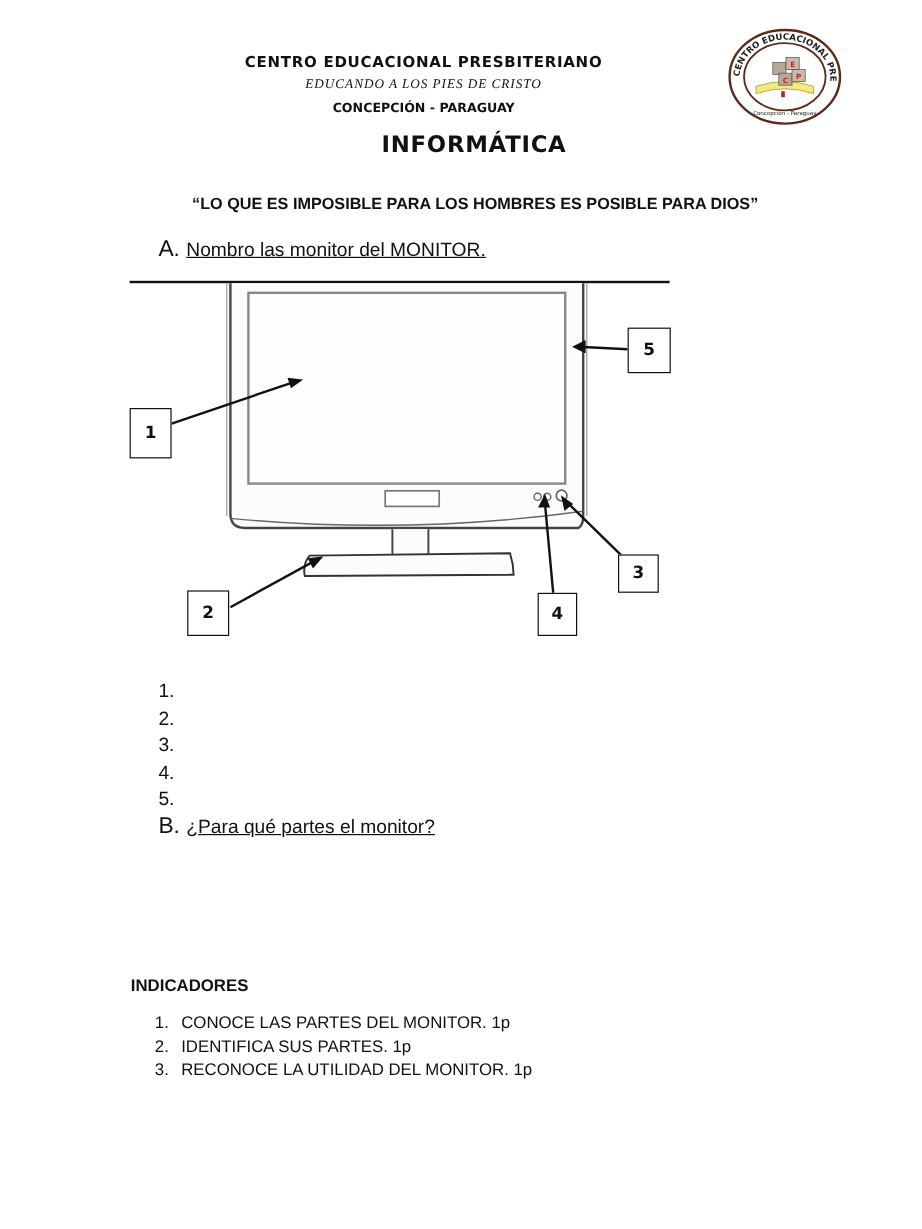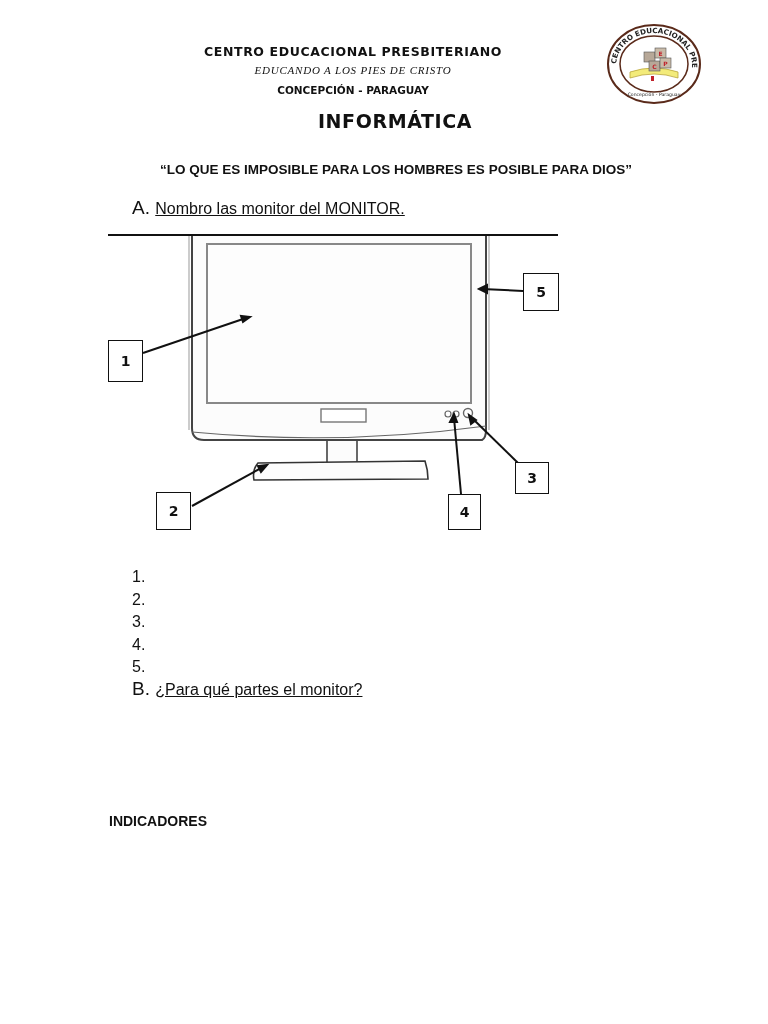--- a/index.html
+++ b/index.html
@@ -119,13 +119,16 @@
   <div>5.</div>
 </div>
 
 <div class="abs sec-b">
   <span>B.</span>
   <span class="u">¿Para qué partes el monitor?</span>
 </div>
 
 <div class="abs ind-title">INDICADORES</div>
 <div class="abs ind-list">
+  <div><span class="n">1.</span><span>CONOCE LAS PARTES DEL MONITOR. 1p</span></div>
+  <div><span class="n">2.</span><span>IDENTIFICA SUS PARTES. 1p</span></div>
+  <div><span class="n">3.</span><span>RECONOCE LA UTILIDAD DEL MONITOR. 1p</span></div>
 </div>
 
 </body></html>

